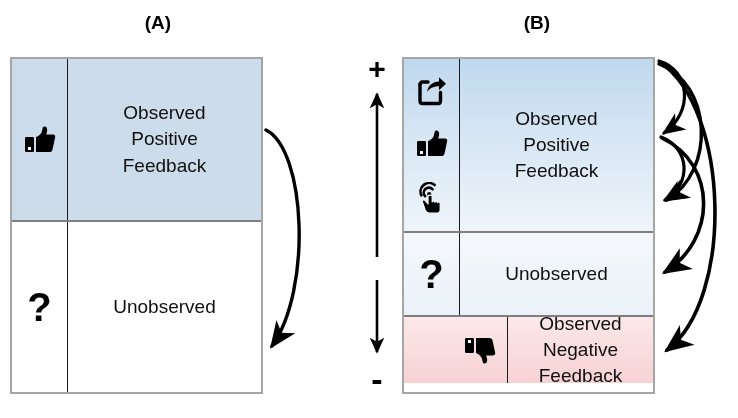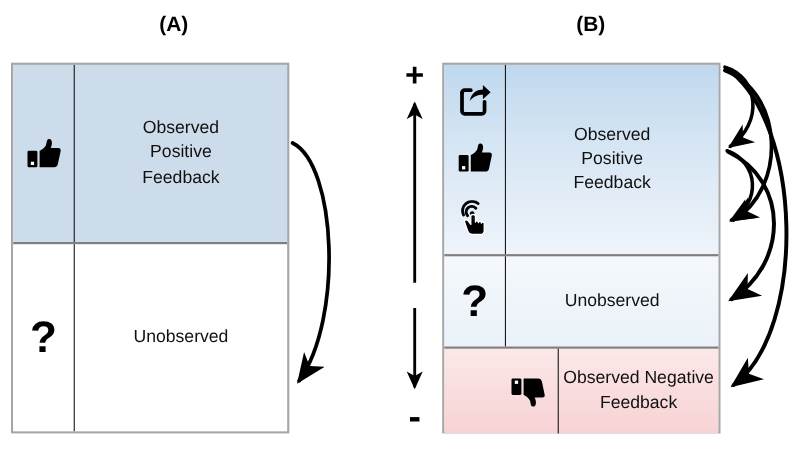--- a/index.html
+++ b/index.html
@@ -58,21 +58,21 @@
     border-right: 1.5px solid #1a1a1a;
   }
   .cell-label {
     box-sizing: border-box;
     flex: 1 1 auto;
     height: 100%;
     display: flex;
     align-items: center;
     justify-content: center;
     text-align: center;
-    font-size: 16px;
+    font-size: 19px;
     line-height: 1.38;
     color: #101010;
     padding: 0 4px;
   }
 
   
   #matrix-a { left: 10px; top: 57px; width: 253px; height: 337px; }
   #matrix-a .row.pos { height: 161px; background: #cddcea; }
   #matrix-a .row.unobs { height: 172px; background: #ffffff; }
   #matrix-a .cell-icon { width: 56px; }
@@ -81,21 +81,21 @@
   #matrix-b { left: 402px; top: 57px; width: 253px; height: 337px; }
   #matrix-b .row.pos {
     height: 172px;
     background: linear-gradient(to bottom, #bfd8ee 0%, #d7e6f4 45%, #eef4fa 100%);
   }
   #matrix-b .row.unobs {
     height: 84px;
     background: linear-gradient(to bottom, #f4f8fc 0%, #eaf1f8 100%);
   }
   #matrix-b .row.neg {
-    height: 79px;
+    height: 68px;
     background: linear-gradient(to bottom, #fbe8e8 0%, #f7d2d4 100%);
     padding-left: 48px;
   }
   #matrix-b .cell-icon { width: 56px; }
   #matrix-b .row.pos .cell-icon { justify-content: space-around; padding: 6px 0; }
 
   
   .icon { display: block; line-height: 0; }
   .icon svg { display: block; }
   .qmark {

